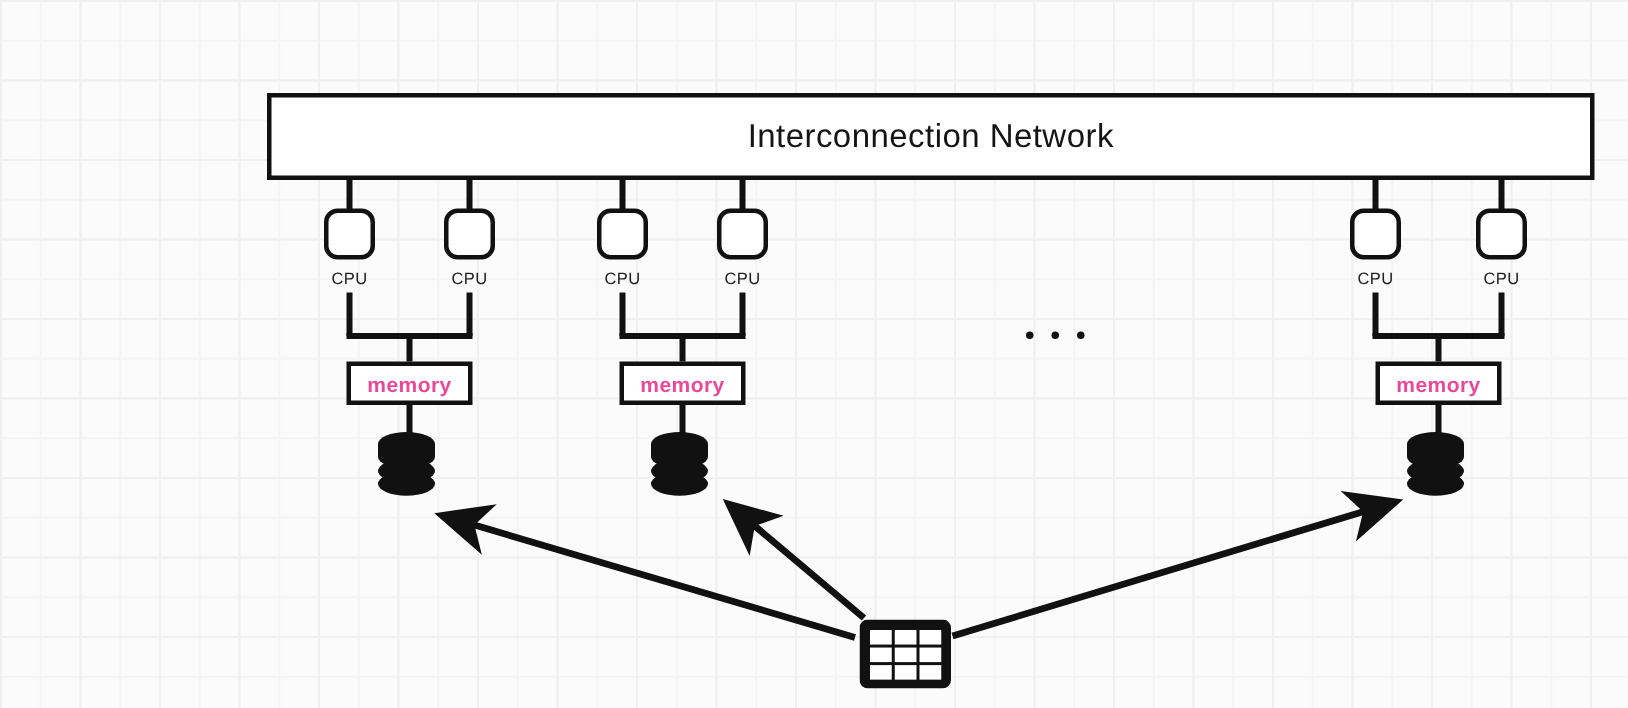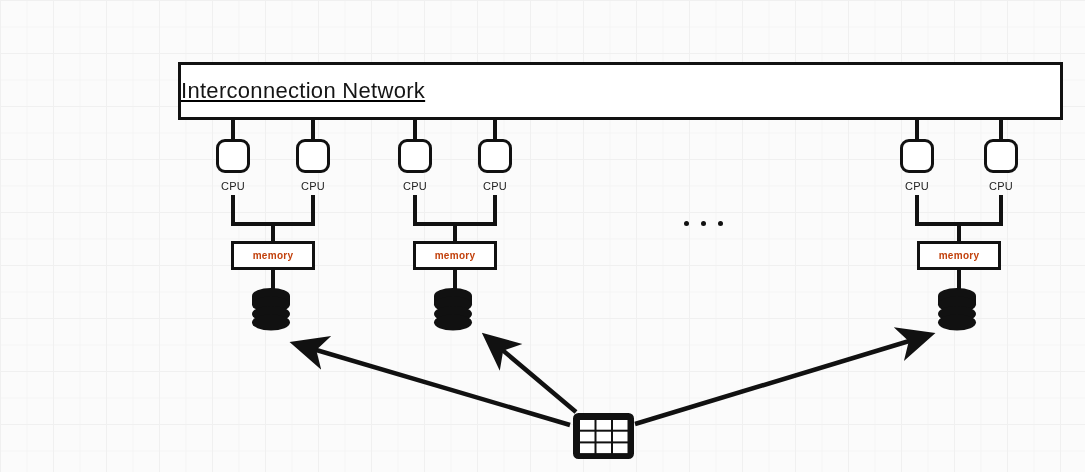--- a/index.html
+++ b/index.html
@@ -36,21 +36,21 @@
     position: absolute;
     left: 178px;
     top: 62px;
     width: 885px;
     height: 58px;
     background: #ffffff;
     border: 3px solid #111111;
     box-sizing: border-box;
     display: flex;
     align-items: center;
-    text-decoration: underline;
+    justify-content: center;
   }
   .net-bar-label {
     font-size: 22px;
     color: #151515;
     letter-spacing: 0.3px;
   }
   .vline {
     position: absolute;
     background: #111111;
     width: 4px;
@@ -82,23 +82,23 @@
     width: 84px;
     height: 29px;
     border: 3px solid #111111;
     background: #ffffff;
     box-sizing: border-box;
     display: flex;
     align-items: center;
     justify-content: center;
   }
   .mem-label {
-    font-size: 10px;
+    font-size: 14px;
     font-weight: bold;
-    color: #c2410c;
+    color: #ec4899;
     letter-spacing: 0.3px;
   }
   .db-icon {
     position: absolute;
     width: 40px;
     height: 44px;
   }
   .dots {
     position: absolute;
     display: flex;

